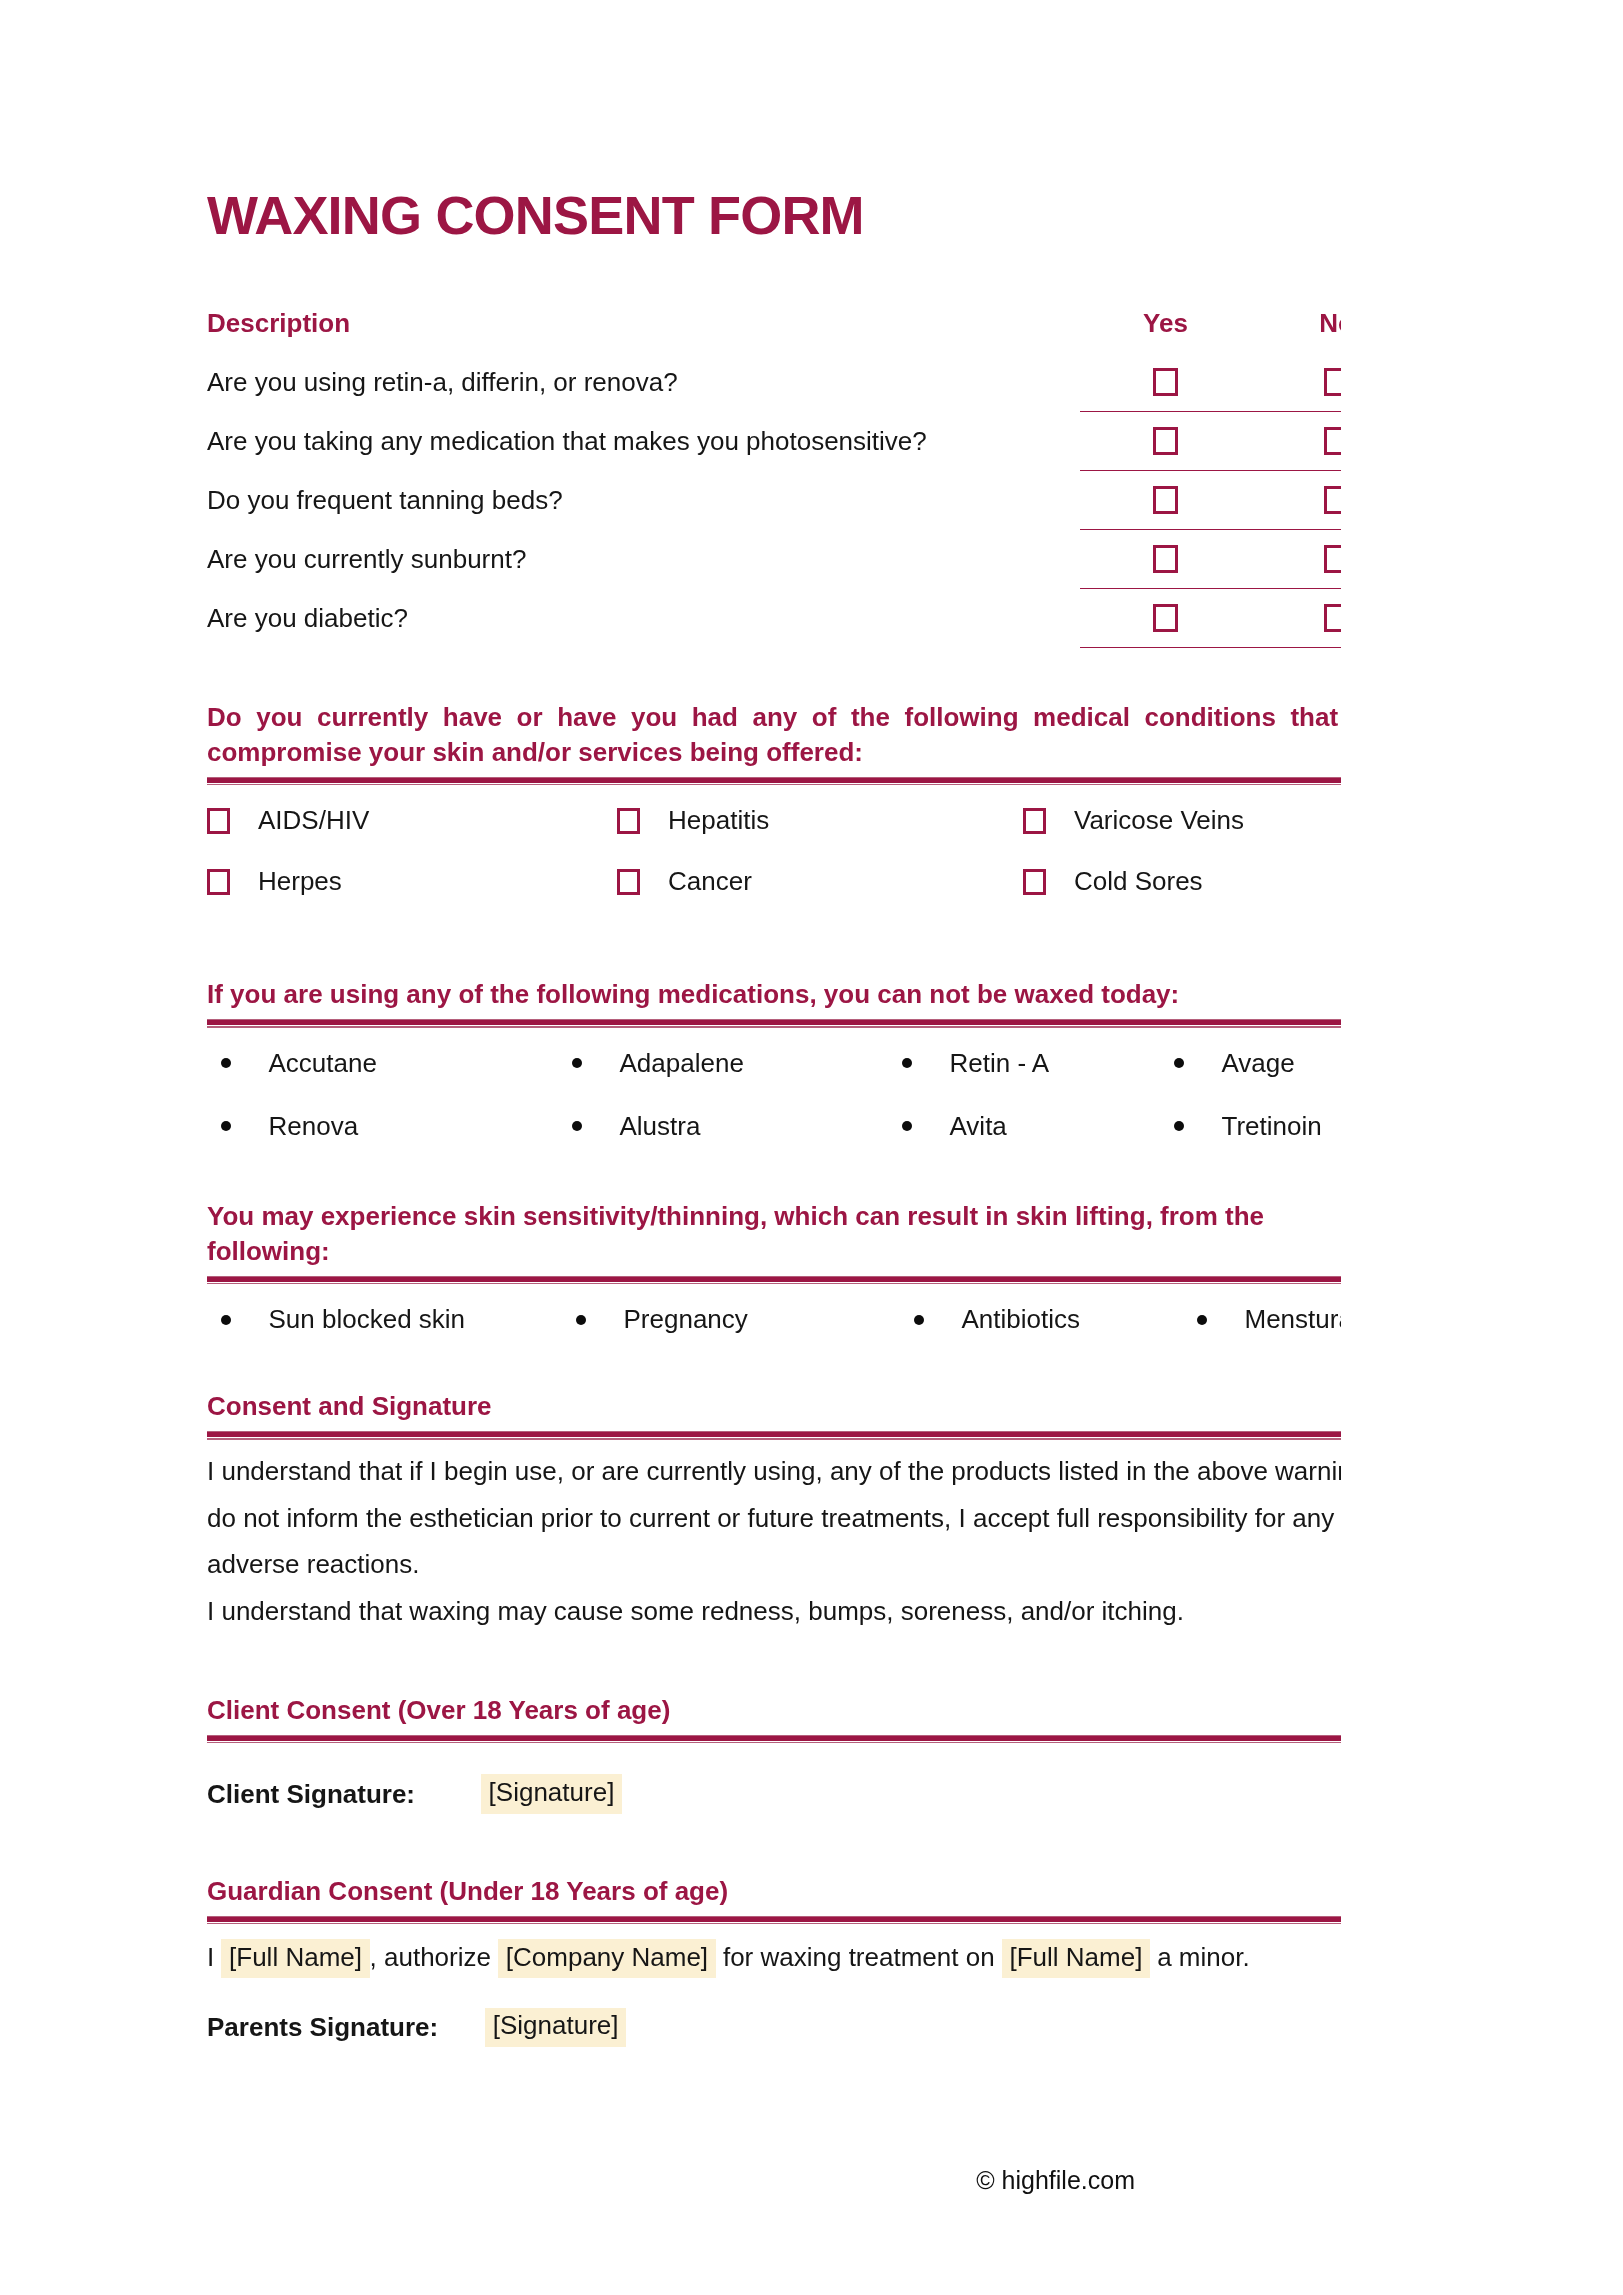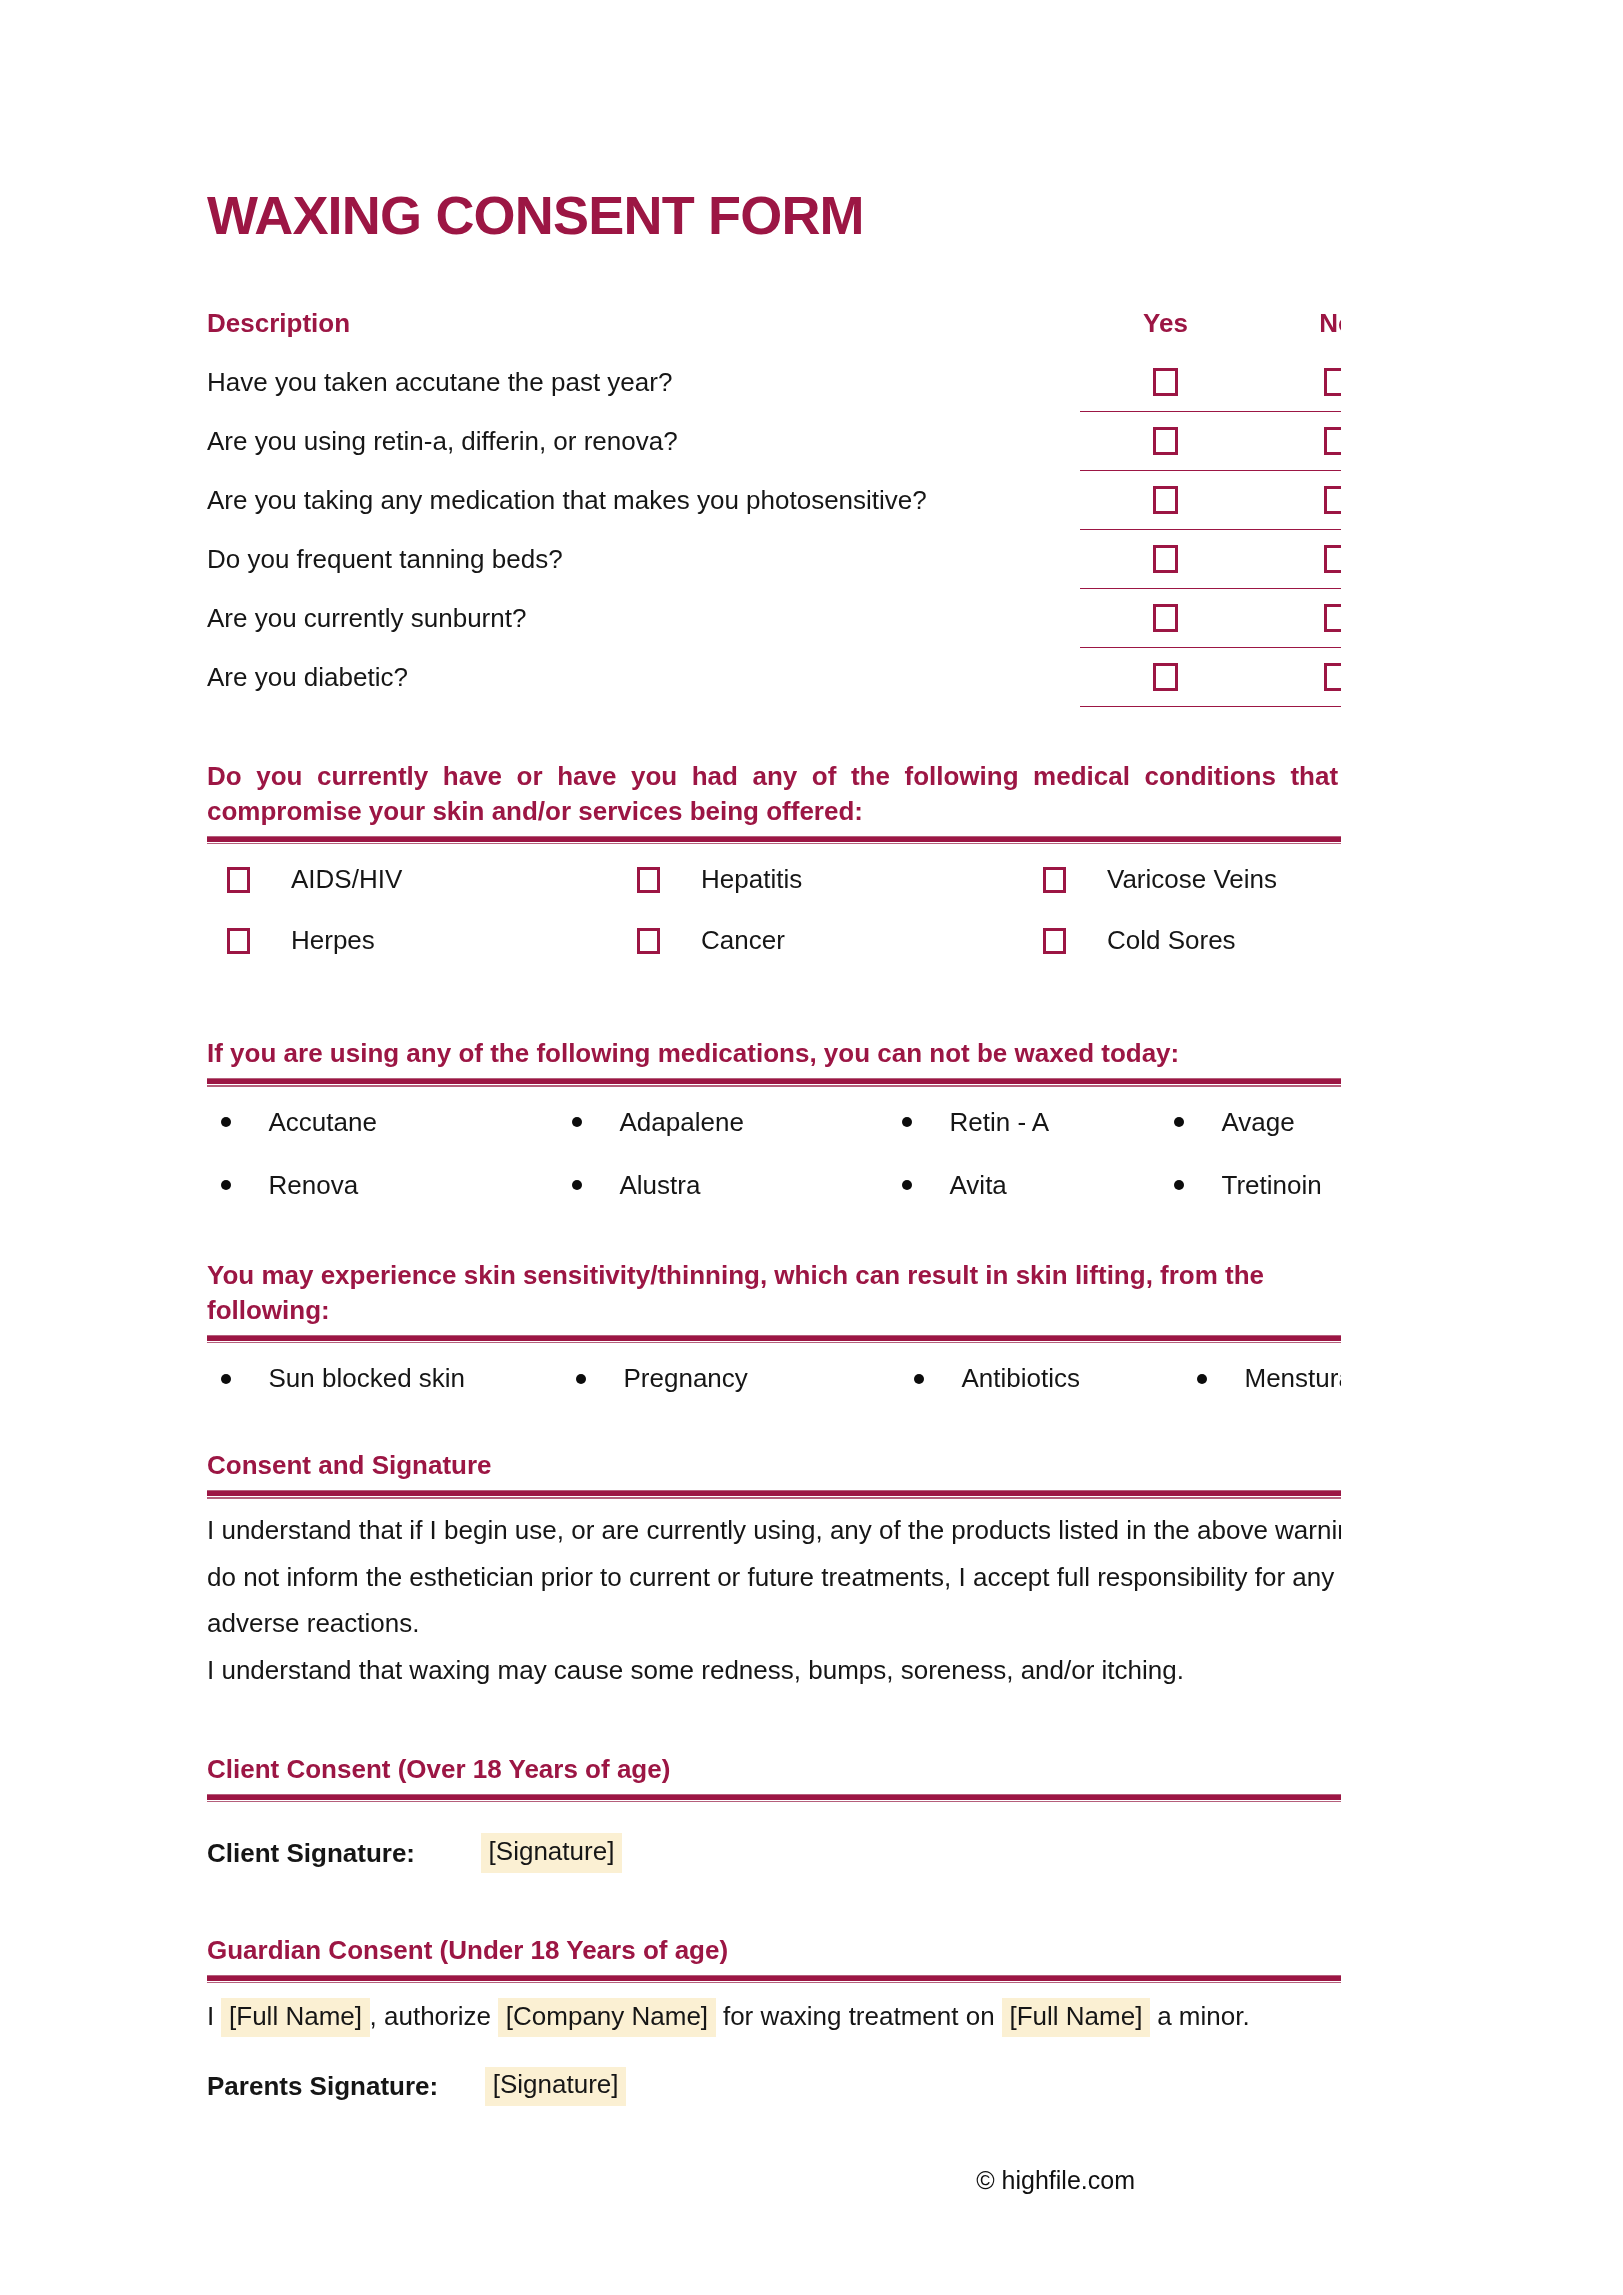--- a/index.html
+++ b/index.html
@@ -63,21 +63,21 @@
       #ffffff 6px,#ffffff 6.8px,
       var(--accent-soft) 6.8px,var(--accent-soft) 8.5px);
   }
   
   .cond-grid{
     margin-top:20px;
     display:grid;
     grid-template-columns:410px 406px auto;
     row-gap:30px;
   }
-  .cond-item{display:flex;align-items:center;gap:41px;font-size:26px;margin-left:20px;}
+  .cond-item{display:flex;align-items:center;gap:28px;font-size:26px;}
   
   .bullet-grid{
     margin-top:20px;
     display:grid;
     row-gap:32px;
     font-size:26px;
   }
   .bullet-grid.meds{grid-template-columns:351px 330px 272px auto;}
   .bullet-grid.sens{grid-template-columns:355px 338px 283px auto;}
   .bullet-item{display:flex;align-items:center;padding-left:13.5px;}
@@ -133,31 +133,20 @@
     <div class="qtable">
       <div class="qhead">
         <div class="qhead-desc">Description</div>
         <div class="qcells">
           <div class="qcell">Yes</div>
           <div class="qcell">No</div>
         </div>
       </div>
 
       <div class="qrow">
-        <div class="qtext">Have you taken accutane the past year?</div>
-        <div class="qcells">
-          <div class="qcell">
-              <span class="checkbox"></span>
-            </div>
-          <div class="qcell">
-              <span class="checkbox"></span>
-            </div>
-        </div>
-      </div>
-      <div class="qrow">
         <div class="qtext">Are you using retin-a, differin, or renova?</div>
         <div class="qcells">
           <div class="qcell">
               <span class="checkbox"></span>
             </div>
           <div class="qcell">
               <span class="checkbox"></span>
             </div>
         </div>
       </div>

